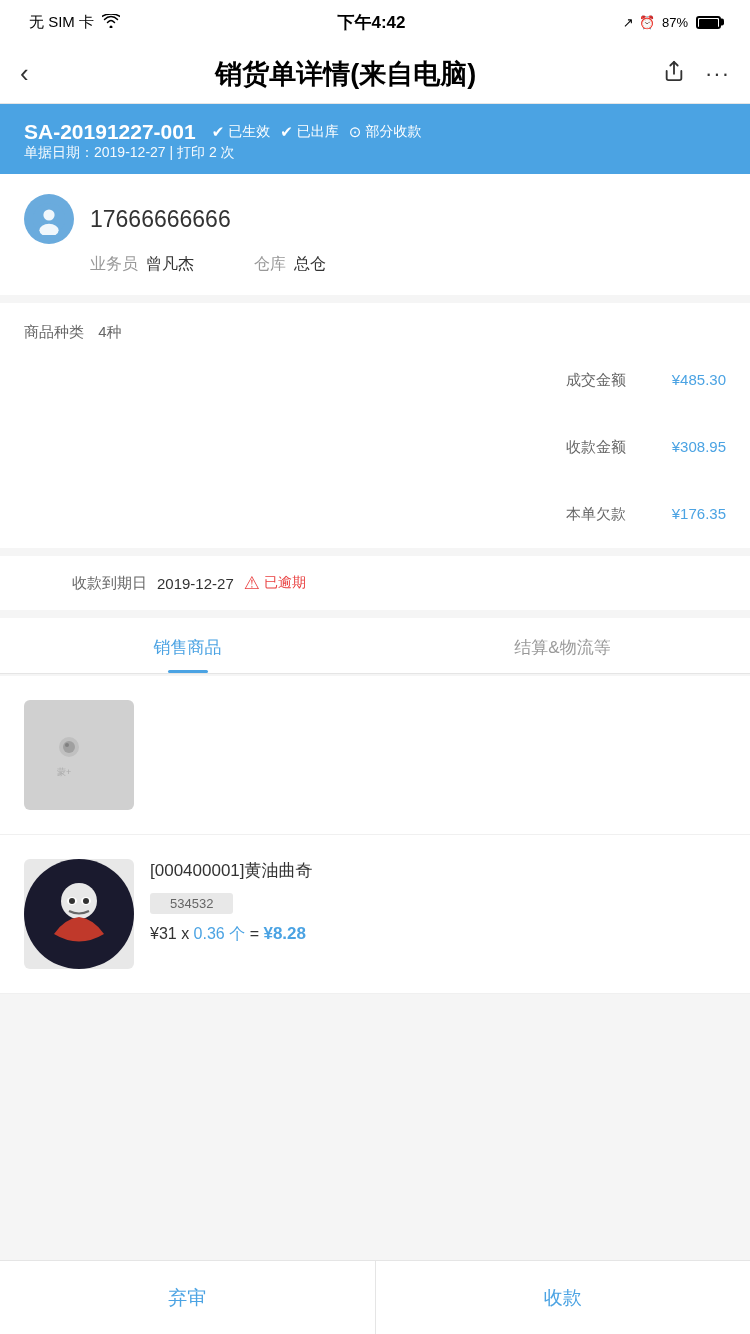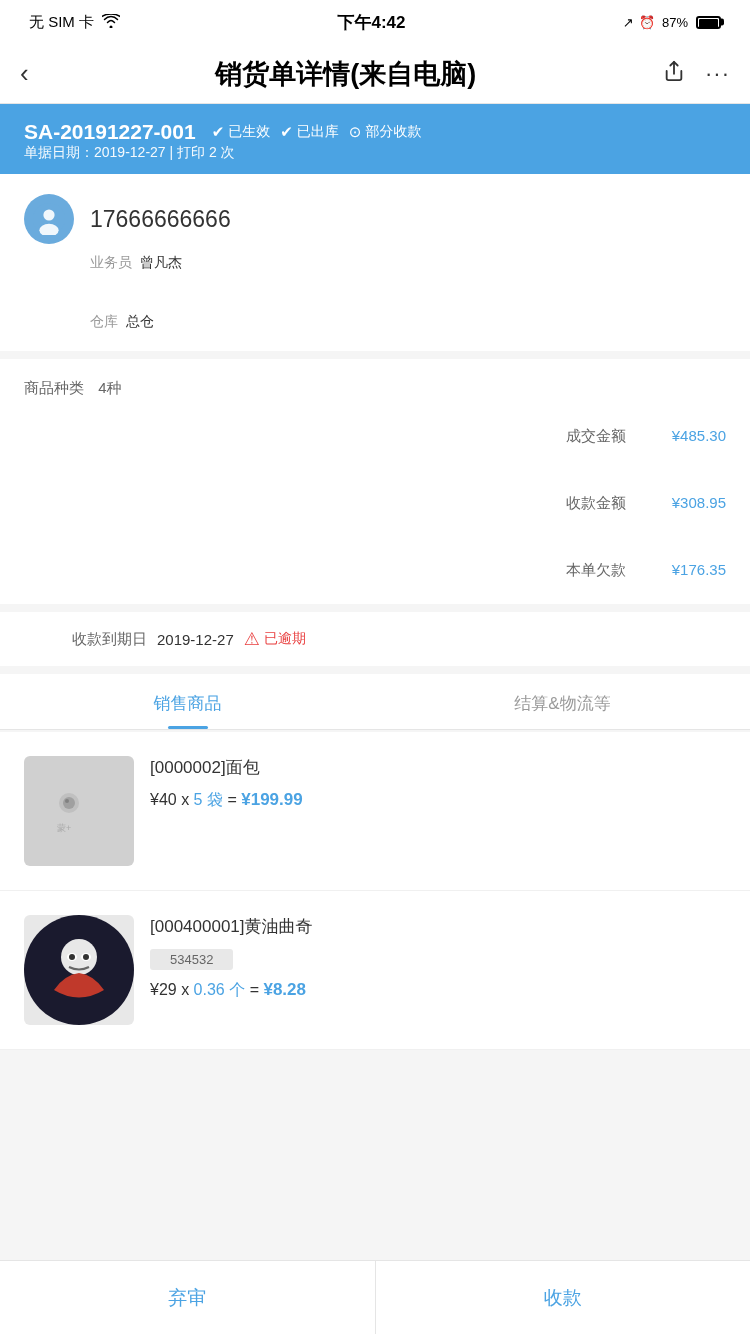--- a/index.html
+++ b/index.html
@@ -128,24 +128,23 @@
     }
     .customer-info {
       font-size: 15px;
       color: #666;
       margin-left: 66px;
       margin-bottom: 8px;
     }
     .customer-meta {
       display: flex;
       margin-left: 66px;
-      font-size: 14px;
+      font-size: 16px;
       color: #666;
-      gap: 41px;
-      flex-direction: column;
+      gap: 60px;
     }
     .meta-item { display: flex; gap: 8px; }
     .meta-label { color: #999; }
     .meta-value { color: #333; }
 
     
     .stats-card {
       background: #fff;
       padding: 20px 24px;
       margin-bottom: 8px;
@@ -420,52 +419,41 @@
 
   <div class="product-item">
     <div class="thumb-placeholder">
       <svg width="60" height="60" viewBox="0 0 60 60">
         <circle cx="20" cy="22" r="10" fill="#c0c0c0"></circle>
         <circle cx="20" cy="22" r="6" fill="#a0a0a0"></circle>
         <circle cx="18" cy="20" r="2" fill="#808080"></circle>
         <text x="8" y="50" font-size="9" fill="#aaa">蒙+</text>
       </svg>
     </div>
-    <div class="product-info">
-      <div class="product-name">[0000002]面包</div>
-      <div class="product-price">
-        <span>¥40</span>
-        <span> x </span>
-        <span class="price-qty">5</span>
-        <span class="price-qty">袋</span>
-        <span> = </span>
-        <span class="price-total">¥199.99</span>
-      </div>
-    </div>
   </div>
 
   <div class="product-item">
     <div class="product-thumb">
 
       <svg viewBox="0 0 110 110" width="110" height="110">
         <circle cx="55" cy="55" r="55" fill="#1a1a2e"></circle>
         <circle cx="55" cy="42" r="18" fill="#e8e8e8"></circle>
         <path d="M30 75 Q55 90 80 75 Q70 60 55 58 Q40 60 30 75Z" fill="#c0392b"></path>
         <ellipse cx="48" cy="42" rx="5" ry="4" fill="#fff"></ellipse>
         <ellipse cx="62" cy="42" rx="5" ry="4" fill="#fff"></ellipse>
         <circle cx="48" cy="42" r="3" fill="#333"></circle>
         <circle cx="62" cy="42" r="3" fill="#333"></circle>
         <path d="M45 52 Q55 57 65 52" stroke="#666" stroke-width="2" fill="none"></path>
       </svg>
     </div>
     <div class="product-info">
       <div class="product-name">[000400001]黄油曲奇</div>
       <div class="product-sku">534532</div>
       <div class="product-price">
-        <span>¥29</span>
+        <span>¥31</span>
         <span> x </span>
         <span class="price-qty">0.36</span>
         <span class="price-qty">个</span>
         <span> = </span>
         <span class="price-total">¥8.28</span>
       </div>
     </div>
   </div>
 
 </div>

